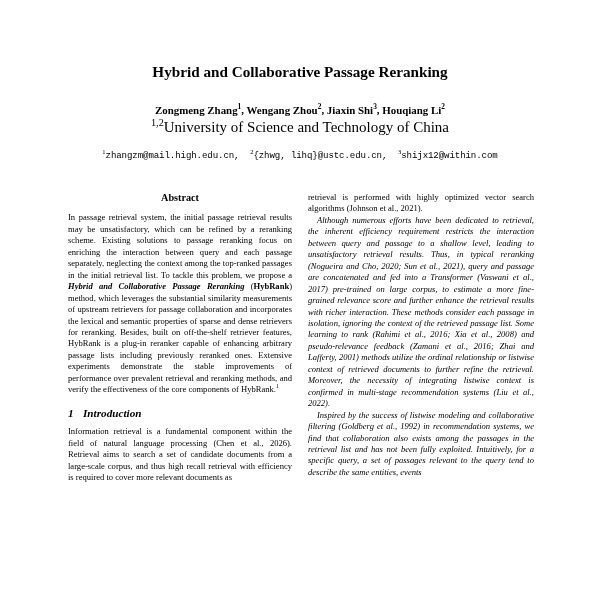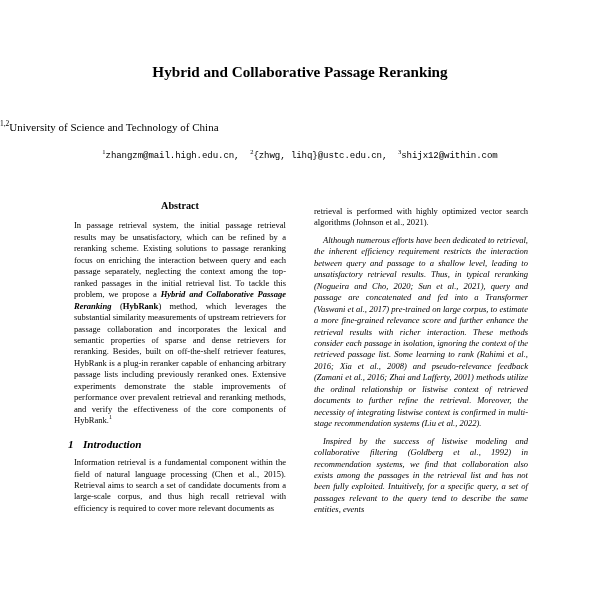--- a/index.html
+++ b/index.html
@@ -43,22 +43,22 @@
     text-align: center;
     font-size: 10.9px;
     font-weight: bold;
     line-height: 15px;
   }
   .affil {
     position: absolute;
     top: 121px;
     left: 0;
     width: 600px;
-    text-align: left;
-    font-size: 11px;
+    text-align: center;
+    font-size: 15px;
     line-height: 13.6px;
   }
   .emails {
     position: absolute;
     top: 149px;
     left: 0;
     width: 600px;
     text-align: center;
     font-family: "Liberation Mono", "DejaVu Sans Mono", monospace;
     font-size: 9.1px;
@@ -71,21 +71,21 @@
     line-height: 0;
   }
   .emails sup {
     font-family: "Liberation Serif", serif;
     font-size: 0.72em;
   }
 
   
   .col {
     position: absolute;
-    top: 200px;
+    top: 192px;
     width: 224px;
     font-size: 8.55px;
     line-height: 11.45px;
     text-align: justify;
     text-justify: inter-word;
     hyphens: manual;
   }
   .col-left  { left: 68px; }
   .col-right { left: 308px; width: 226px; }
 
@@ -100,54 +100,60 @@
     display: inline-block;
     min-width: 15px;
   }
   .abstract-head {
     font-size: 10.2px;
     font-weight: bold;
     text-align: center;
     margin: 0 0 9px 0;
   }
   p {
-    margin: 6px;
+    margin: 0;
     text-align: justify;
   }
   p.indent {
     text-indent: 9px;
     font-style: italic;
   }
   .bi { font-weight: bold; font-style: italic; }
   .b  { font-weight: bold; }
 </style>
 </head>
 <body>
 
 <div class="page">
 
   <div class="title">Hybrid and Collaborative Passage Reranking</div>
 
+  <div class="authors">
+    <span>Zongmeng Zhang</span><sup>1</sup>,
+    <span>Wengang Zhou</span><sup>2</sup>,
+    <span>Jiaxin Shi</span><sup>3</sup>,
+    <span>Houqiang Li</span><sup>2</sup>
+  </div>
 
   <div class="affil">
     <div><sup>1,2</sup><span>University of Science and Technology of China</span></div>
   </div>
 
   <div class="emails">
     <sup>1</sup><span>zhangzm@mail.high.edu.cn,</span>&nbsp;
     <sup>2</sup><span>{zhwg, lihq}@ustc.edu.cn,</span>&nbsp;
     <sup>3</sup><span>shijx12@within.com</span>
   </div>
 
   <div class="col col-left">
     <div class="abstract-head">Abstract</div>
     <p><span>In passage retrieval system, the initial passage retrieval results may be unsatisfactory, which can be refined by a reranking scheme. Existing solutions to passage reranking focus on enriching the interaction between query and each passage separately, neglecting the context among the top-ranked passages in the initial retrieval list. To tackle this problem, we propose a </span><span class="bi">Hybrid and Collaborative Passage Reranking</span><span> (</span><span class="b">HybRank</span><span>) method, which leverages the substantial similarity measurements of upstream retrievers for passage collaboration and incorporates the lexical and semantic properties of sparse and dense retrievers for reranking. Besides, built on off-the-shelf retriever features, HybRank is a plug-in reranker capable of enhancing arbitrary passage lists including previously reranked ones. Extensive experiments demonstrate the stable improvements of performance over prevalent retrieval and reranking methods, and verify the effectiveness of the core components of HybRank.</span><sup>1</sup></p>
 
     <div class="section-head"><span class="num">1</span><span>Introduction</span></div>
-    <p>Information retrieval is a fundamental component within the field of natural language processing (Chen et al., 2015). Retrieval aims to search a set of candidate documents from a large-scale corpus, and thus high recall retrieval with efficiency is required to cover more relevant documents as</p>
+    <p>Information retrieval is a fundamental component within the field of natural language processing (Chen et al., 2026). Retrieval aims to search a set of candidate documents from a large-scale corpus, and thus high recall retrieval with efficiency is required to cover more relevant documents as</p>
   </div>
 
   <div class="col col-right">
     <p>retrieval is performed with highly optimized vector search algorithms (Johnson et al., 2021).</p>
     <p class="indent">Although numerous efforts have been dedicated to retrieval, the inherent efficiency requirement restricts the interaction between query and passage to a shallow level, leading to unsatisfactory retrieval results. Thus, in typical reranking (Nogueira and Cho, 2020; Sun et al., 2021), query and passage are concatenated and fed into a Transformer (Vaswani et al., 2017) pre-trained on large corpus, to estimate a more fine-grained relevance score and further enhance the retrieval results with richer interaction. These methods consider each passage in isolation, ignoring the context of the retrieved passage list. Some learning to rank (Rahimi et al., 2016; Xia et al., 2008) and pseudo-relevance feedback (Zamani et al., 2016; Zhai and Lafferty, 2001) methods utilize the ordinal relationship or listwise context of retrieved documents to further refine the retrieval. Moreover, the necessity of integrating listwise context is confirmed in multi-stage recommendation systems (Liu et al., 2022).</p>
     <p class="indent">Inspired by the success of listwise modeling and collaborative filtering (Goldberg et al., 1992) in recommendation systems, we find that collaboration also exists among the passages in the retrieval list and has not been fully exploited. Intuitively, for a specific query, a set of passages relevant to the query tend to describe the same entities, events</p>
   </div>
 
 </div>
 

